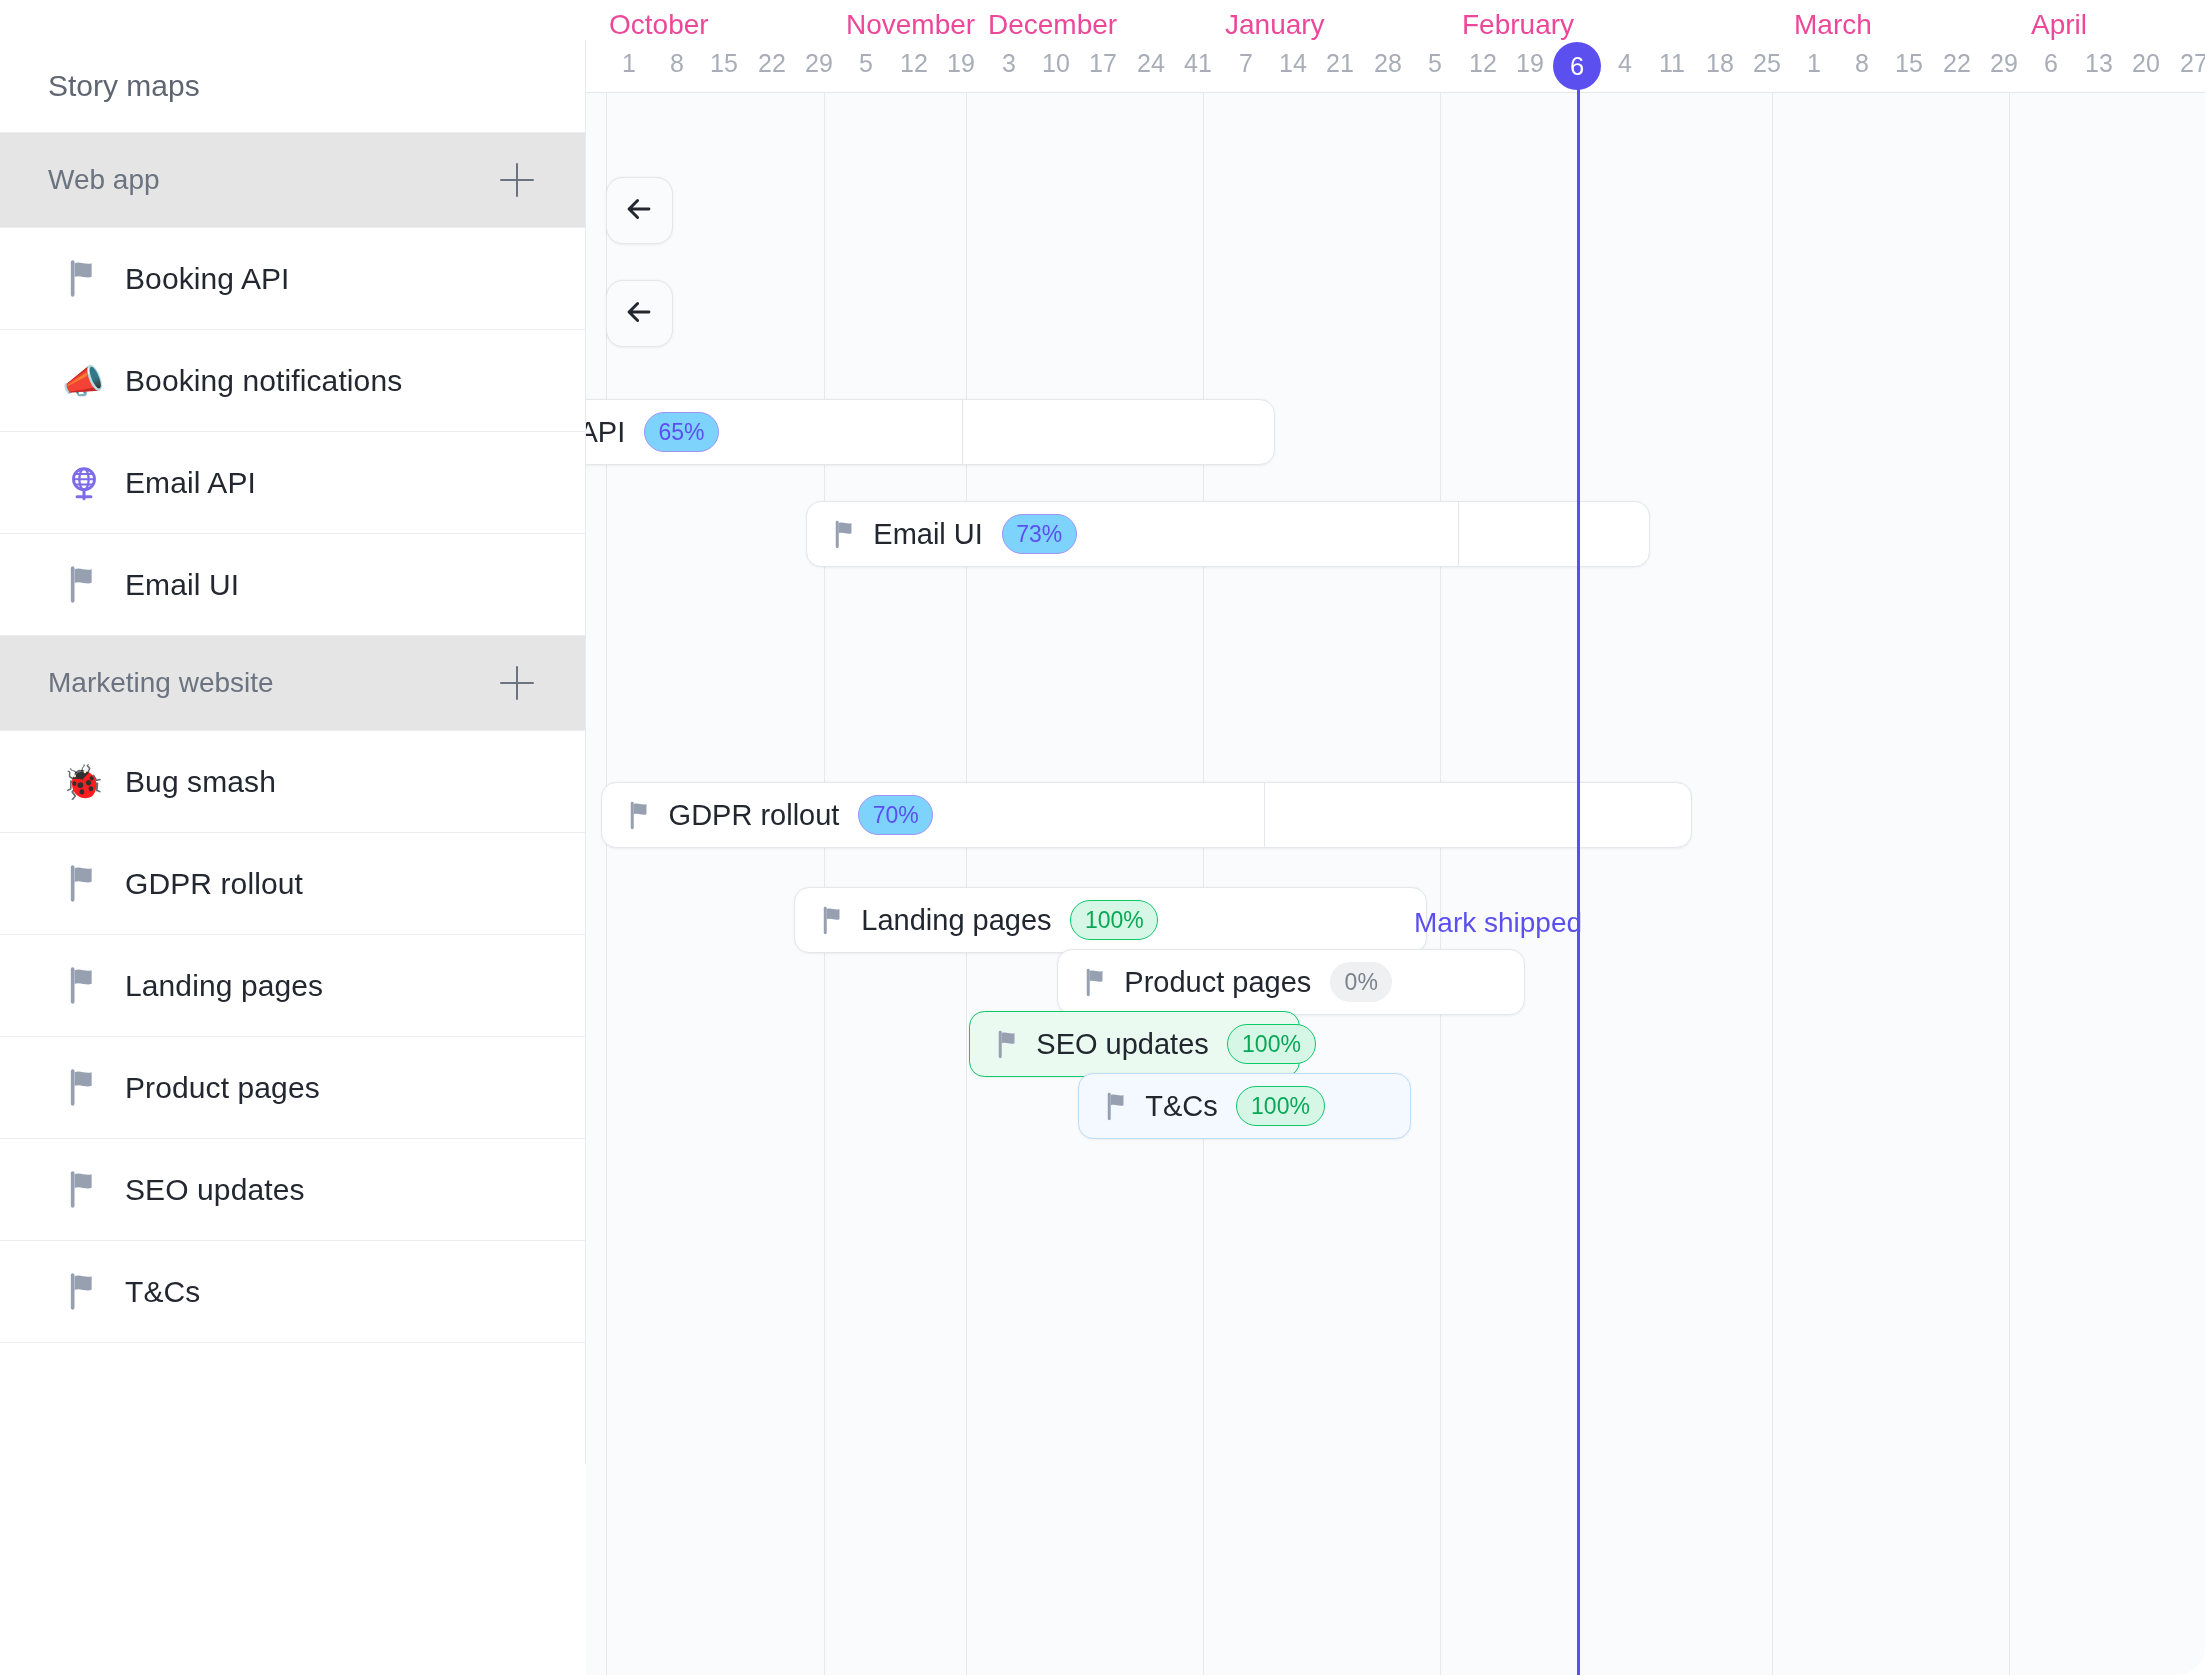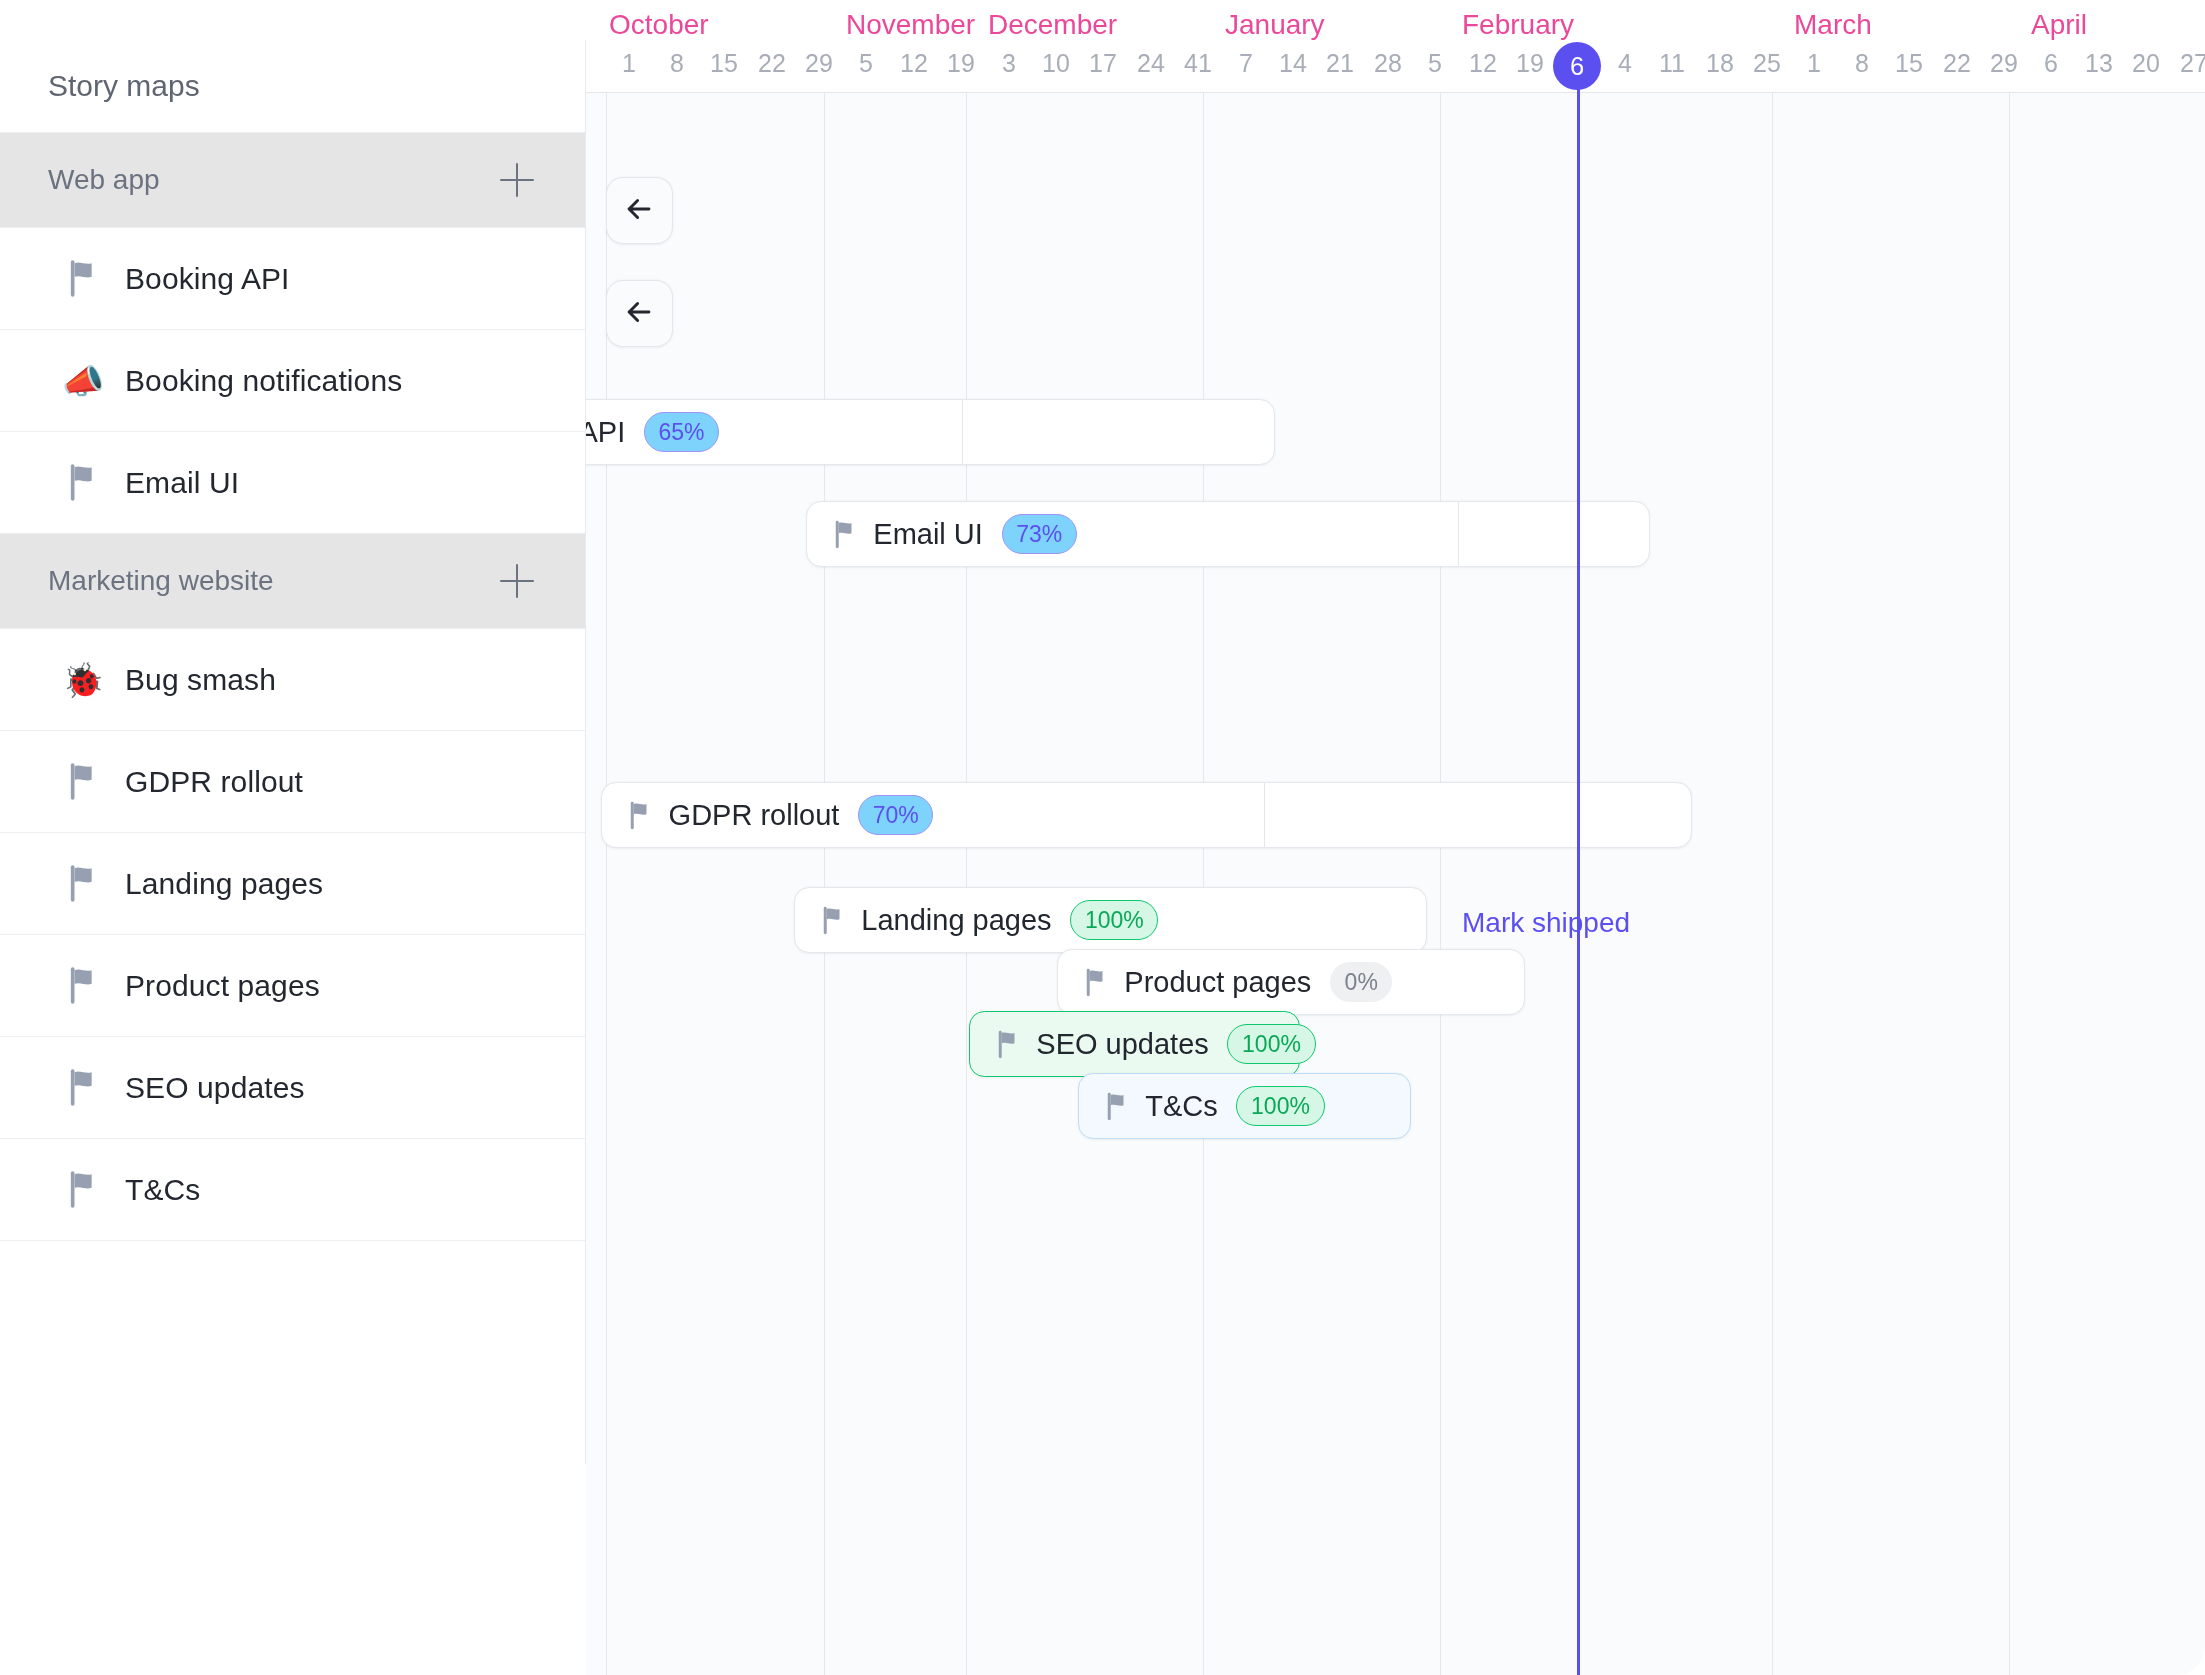--- a/index.html
+++ b/index.html
@@ -171,20 +171,31 @@
               <path d="M5.4 2.2c4-1.6 8 1.6 12 0v9.6c-4 1.6-8-1.6-12 0z" fill="#97a0b0"></path>
             </svg>
           </span>
           <span class="sb-item-label">Booking API</span>
         </div>
         <div class="sb-item">
           <span class="sb-item-icon">
             <span style="font-size:34px;line-height:1;">📣</span>
           </span>
           <span class="sb-item-label">Booking notifications</span>
+        </div>
+        <div class="sb-item">
+          <span class="sb-item-icon">
+            <svg width="36" height="36" viewBox="0 0 24 24" aria-hidden="true">
+              <circle cx="12" cy="9.5" r="7" fill="none" stroke="#7c6ce8" stroke-width="1.9"></circle>
+              <ellipse cx="12" cy="9.5" rx="3.1" ry="7" fill="none" stroke="#7c6ce8" stroke-width="1.5"></ellipse>
+              <path d="M5 9.5h14M5.9 6h12.2M5.9 13h12.2" stroke="#7c6ce8" stroke-width="1.4"></path>
+              <path d="M12 16.5v6M7.4 21.2h9.2" stroke="#7c6ce8" stroke-width="2" stroke-linecap="round"></path>
+            </svg>
+          </span>
+          <span class="sb-item-label">Email API</span>
         </div>
         <div class="sb-item">
           <span class="sb-item-icon">
             <svg class="flag-svg" width="34" height="37" viewBox="0 0 24 26" aria-hidden="true">
               <path d="M4 1.5v23" stroke="#97a0b0" stroke-width="2.6" stroke-linecap="round"></path>
               <path d="M5.4 2.2c4-1.6 8 1.6 12 0v9.6c-4 1.6-8-1.6-12 0z" fill="#97a0b0"></path>
             </svg>
           </span>
           <span class="sb-item-label">Email UI</span>
         </div>
@@ -368,21 +379,21 @@
             <svg class="flag-svg" width="25.5" height="29" viewBox="0 0 24 26" aria-hidden="true">
               <path d="M4 1.5v23" stroke="#97a0b0" stroke-width="2.8" stroke-linecap="round"></path>
               <path d="M5.4 2.2c4-1.6 8 1.6 12 0v9.6c-4 1.6-8-1.6-12 0z" fill="#97a0b0"></path>
             </svg>
           </span>
           <span class="bar-label">T&amp;Cs</span>
           <span class="bar-pct pct-green">100%</span>
         </div>
       </div>
 
-    <div class="mark-shipped" id="mark-shipped" style="left: 876px; top: 907px;">Mark shipped</div>
+    <div class="mark-shipped" id="mark-shipped" style="left: 828px; top: 907px;">Mark shipped</div>
   <div class="back-btn" style="left: 19.5px; top: 177px;">
         <span><svg width="34" height="34" viewBox="0 0 24 24" aria-hidden="true">
             <path d="M19 12H5M11 6l-6 6 6 6" fill="none" stroke="#23272f" stroke-width="2.1" stroke-linecap="round" stroke-linejoin="round"></path>
           </svg></span>
       </div>
       <div class="back-btn" style="left: 19.5px; top: 280px;">
         <span><svg width="34" height="34" viewBox="0 0 24 24" aria-hidden="true">
             <path d="M19 12H5M11 6l-6 6 6 6" fill="none" stroke="#23272f" stroke-width="2.1" stroke-linecap="round" stroke-linejoin="round"></path>
           </svg></span>
       </div>

